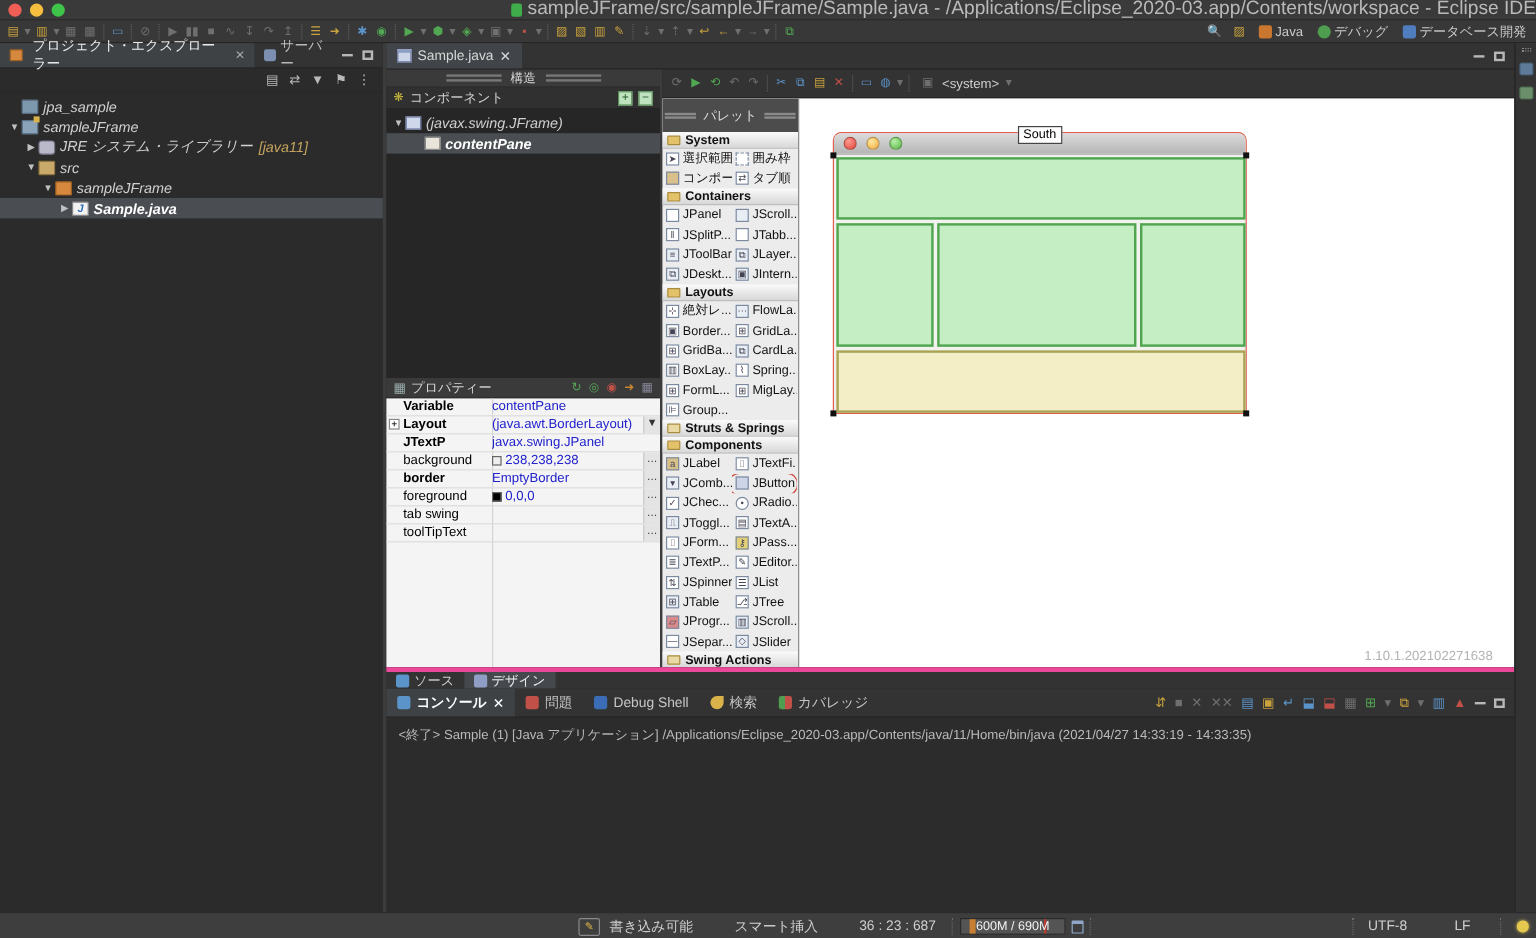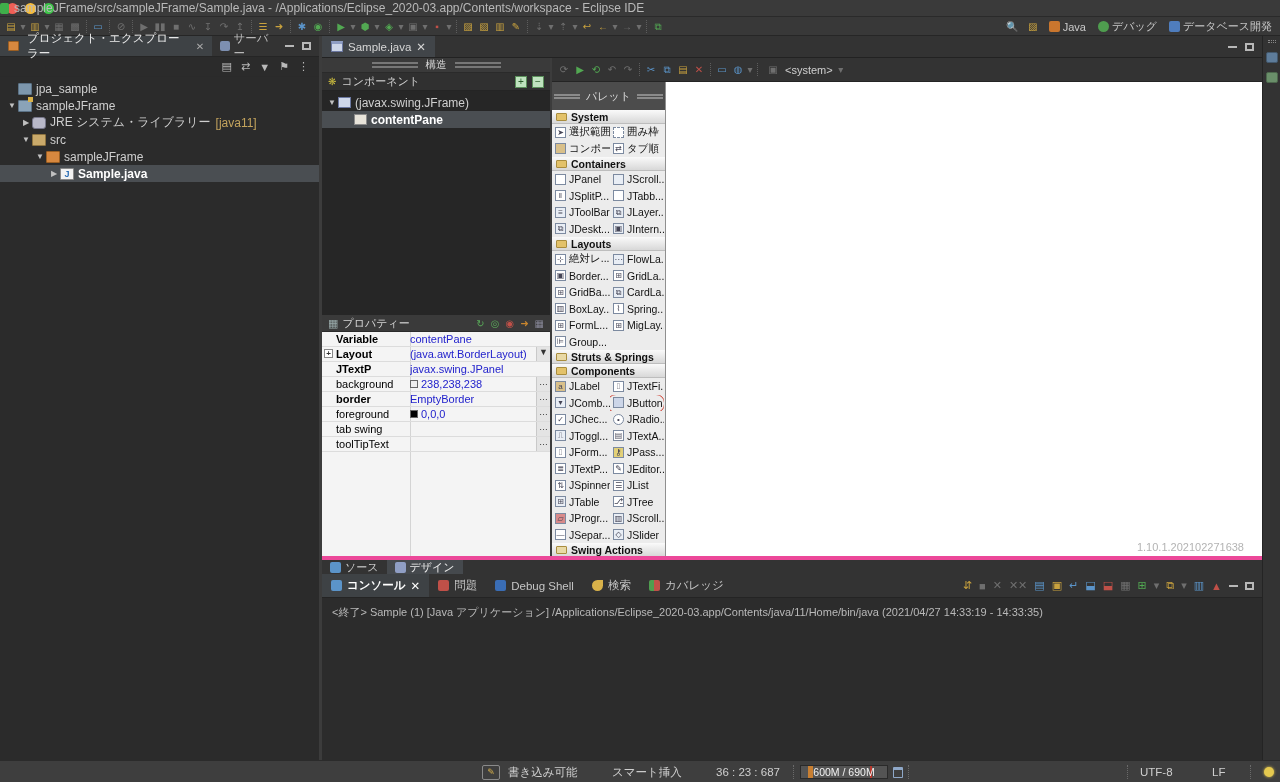--- a/index.html
+++ b/index.html
@@ -5,21 +5,21 @@
   * { margin:0; padding:0; box-sizing:border-box; }
   html,body { width:1280px; height:782px; overflow:hidden; background:#1e1e1e;
     font-family:"Liberation Sans","DejaVu Sans",sans-serif; }
   .app { position:relative; width:1280px; height:782px; background:#2f2f2f; }
 
   
   .titlebar { position:absolute; left:0; top:0; width:1280px; height:17px; background:#3a3a3a;
     border-bottom:1px solid #2a2a2a; display:flex; align-items:center; }
   .tl { width:11px; height:11px; border-radius:50%; margin-left:7px; }
   .tl.red{background:#f05f56;} .tl.yel{background:#f6bd3e;} .tl.grn{background:#3ec549;}
-  .win-title { position:absolute; left:0; right:0; text-align:left; font-size:12px; color:#b9b9b9; }
+  .win-title { position:absolute; left:0; right:0; text-align:right; font-size:16px; color:#b9b9b9; }
   .win-title .docico { display:inline-block; width:9px; height:11px; background:#3fae4a;
     border-radius:2px; margin-right:5px; vertical-align:-2px; }
 
   
   .main-toolbar { position:absolute; left:0; top:17px; width:1280px; height:19px; background:#383838;
     border-bottom:1px solid #262626; display:flex; align-items:center; padding-left:3px; }
   .ti { width:16px; height:15px; font-size:10px; line-height:15px; text-align:center; color:#9a9a9a;
     flex:0 0 auto; }
   .ti.sm { width:8px; }
   .vsep { width:1px; height:13px; border-left:1px dotted #5d5d5d; margin:0 3px; flex:0 0 auto;}
@@ -39,21 +39,21 @@
   .vtab { display:flex; align-items:center; gap:4px; padding:0 8px; height:100%; }
   .vtab.active { background:#3e4245; color:#ececec; }
   .vtab .x { color:#aaa; font-size:10px; margin-left:2px; }
   .bar-btns { margin-left:auto; display:flex; gap:8px; padding-right:8px; align-items:center; }
   .min-g { width:9px; height:2px; background:#b8b8b8; }
   .max-g { width:9px; height:8px; border:2px solid #b8b8b8; }
   .view-toolbar { height:20px; display:flex; justify-content:flex-end; gap:9px; align-items:center;
     padding-right:10px; border-bottom:1px solid #2a2a2a; }
   .vt-ico { font-size:11px; color:#b9b9b9; }
   .tree { padding-top:3px; font-size:12px; color:#cfcfcf; }
-  .trow { height:17px; display:flex; align-items:center; white-space:nowrap; }
+  .trow { height:17px; display:flex; align-items:center; white-space:nowrap;font-style:italic; }
   .trow.sel { background:#4a4e52; color:#fff; font-weight:bold; }
   .arr { width:12px; font-size:8px; color:#c0c0c0; text-align:center; flex:0 0 auto;}
   .arr.none{visibility:hidden;}
   .fico { width:14px; height:12px; margin-right:4px; flex:0 0 auto; border-radius:1px; }
   .f-closed { background:#7d97ad; border:1px solid #5b7286; }
   .f-open { background:#8aa3b8; border:1px solid #5b7286; position:relative;}
   .f-open::after{content:""; position:absolute; right:-2px; top:-4px; width:5px; height:5px; background:#d9b24a;}
   .f-lib { background:#b9b9c9; border:1px solid #77778a; border-radius:3px;}
   .f-src { background:#c9a96a; border:1px solid #8d7340; }
   .f-pkg { background:#d7883f; border:1px solid #9c5f22; }
@@ -661,20 +661,39 @@
                   <span class="fold" style="background:#e9d9a5"></span>
                   <span>Swing Actions</span>
                 </div>
               <div class="cat-hdr">
                   <span class="fold" style="background:#e9d9a5"></span>
                   <span>Menu</span>
                 </div>
             </div>
 
             <div class="canvas">
+              <div class="jframe">
+                <span class="south-tip">South</span>
+                <div class="jf-title">
+                  <span class="jtl red"></span>
+                  <span class="jtl yel"></span>
+                  <span class="jtl grn"></span>
+                </div>
+                <div class="jf-content">
+                  <div class="gp" style="left:1px; top:1px; width:341px; height:52px;"></div>
+                  <div class="gp" style="left:1px; top:56px; width:81px; height:103px;"></div>
+                  <div class="gp" style="left:85px; top:56px; width:166px; height:103px;"></div>
+                  <div class="gp" style="left:254px; top:56px; width:88px; height:103px;"></div>
+                  <div class="yp" style="left:1px; top:162px; width:341px; height:52px;"></div>
+                </div>
+                <div class="handle" style="left:-3px; top:16px;"></div>
+                <div class="handle" style="right:-3px; top:16px;"></div>
+                <div class="handle" style="left:-3px; bottom:-3px;"></div>
+                <div class="handle" style="right:-3px; bottom:-3px;"></div>
+              </div>
               <span class="version">1.10.1.202102271638</span>
             </div>
           </div>
         </div>
       </div>
 
       <div class="src-des">
         <span class="sd-tab">
           <span class="sd-ico" style="background:#5b94c9"></span>
           <span>ソース</span>

